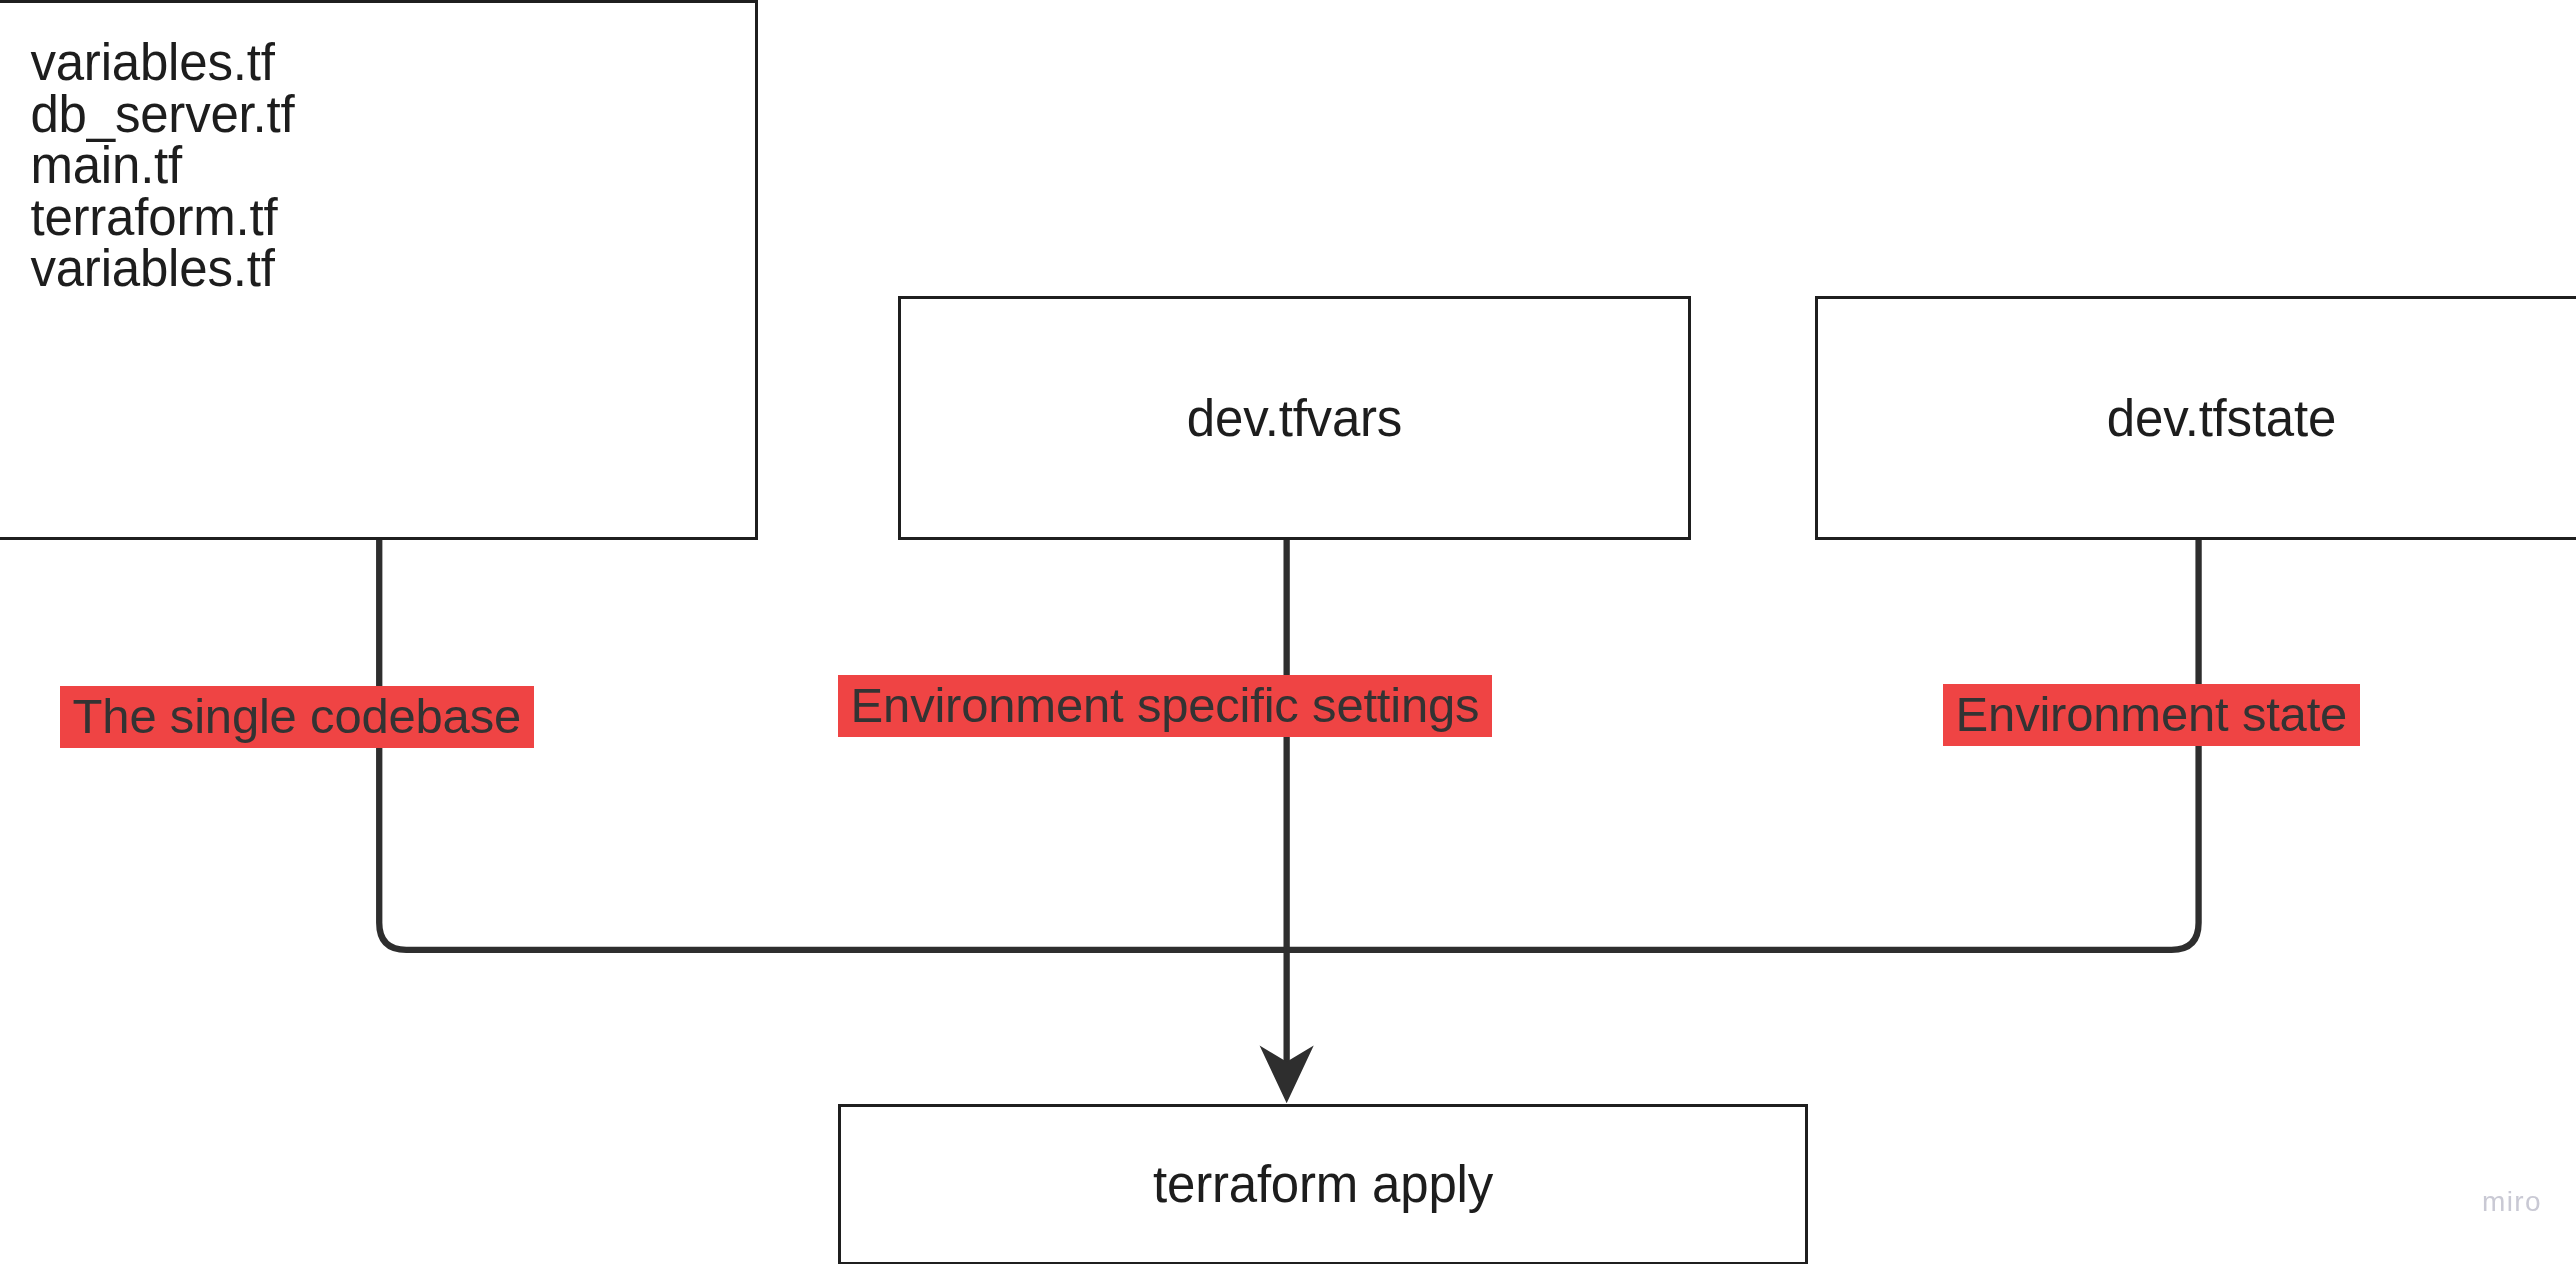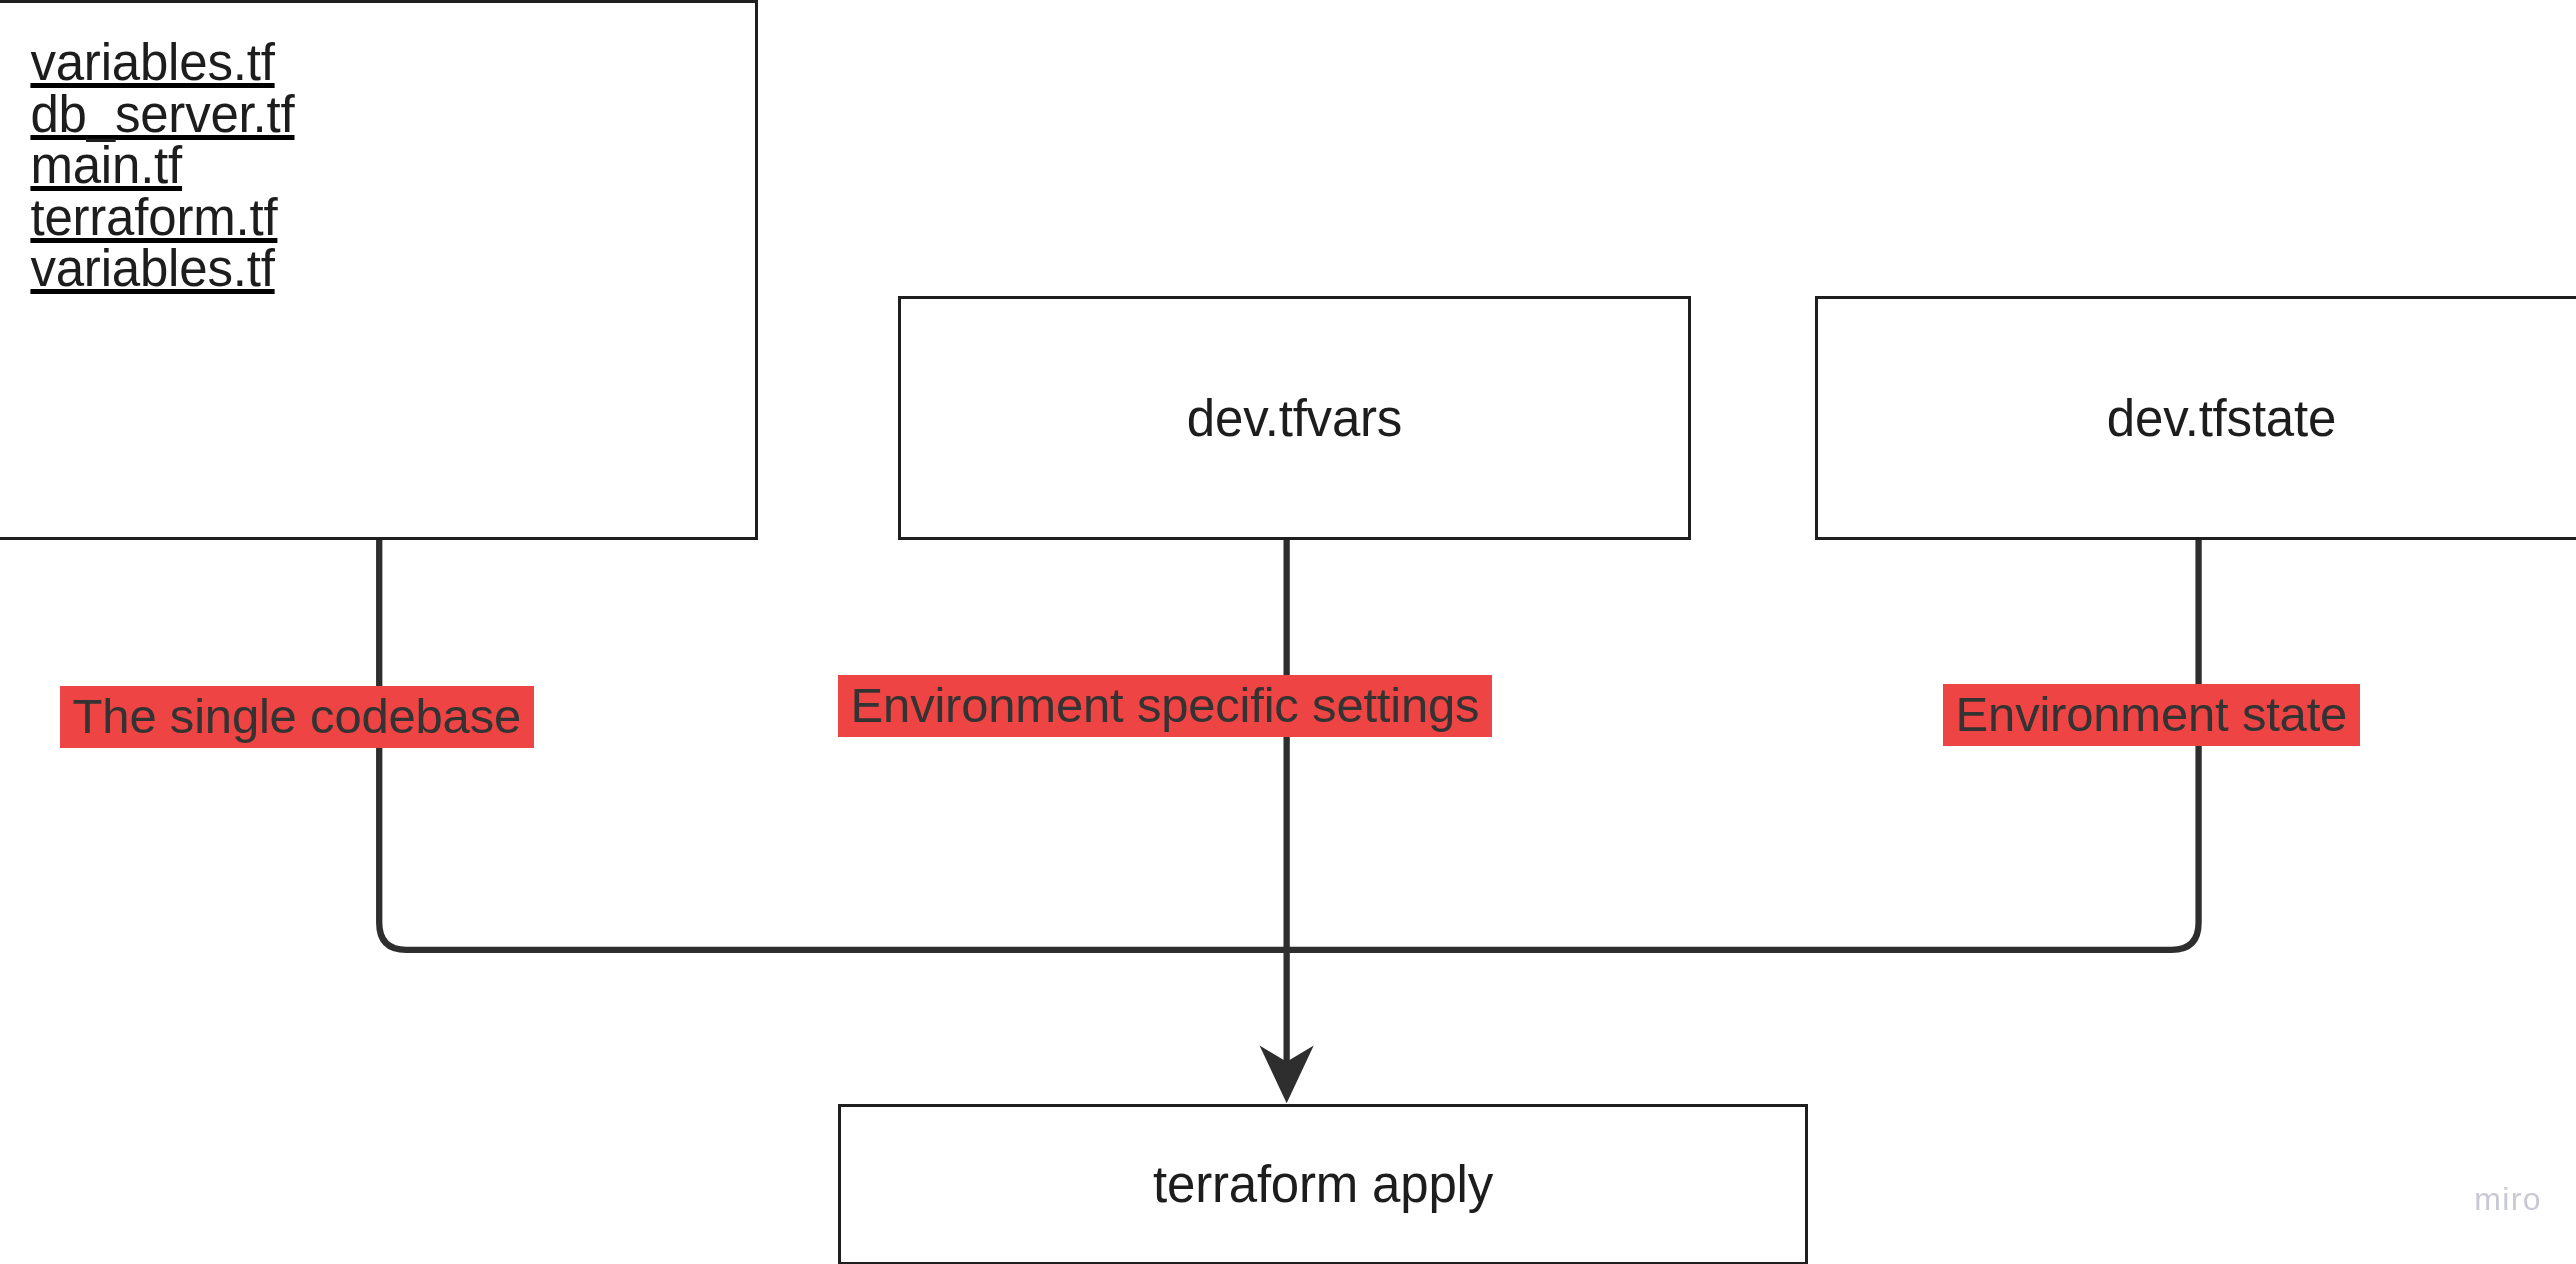--- a/index.html
+++ b/index.html
@@ -39,21 +39,20 @@
     top: 0px;
     width: 762px;
     height: 540px;
     align-items: flex-start;
     justify-content: flex-start;
   }
   .file-list {
     margin: 0;
     padding: 34px 0 0 31px;
     list-style: none;
-    text-decoration: underline;
   }
   .file-list li {
     font-size: 51px;
     line-height: 1.01;
     color: #1d1d1d;
     white-space: nowrap;
     letter-spacing: -0.2px;
   }
   
   #node-tfvars {
@@ -105,21 +104,21 @@
   }
   #caption-state {
     left: 1943px;
     top: 684px;
   }
   
   #watermark {
     position: absolute;
     right: 34px;
     bottom: 47px;
-    font-size: 32px;
+    font-size: 28px;
     color: #c9c9d4;
     letter-spacing: 1.4px;
     margin-top: 15px;
   }
 </style>
 </head>
 <body>
 
 <div id="canvas">
 

